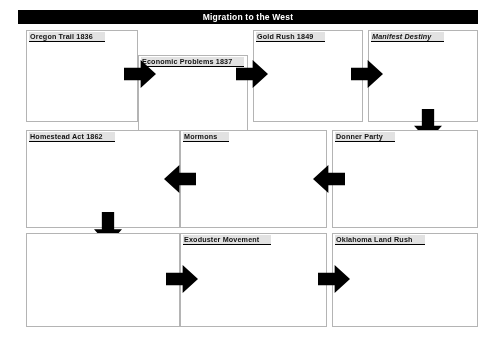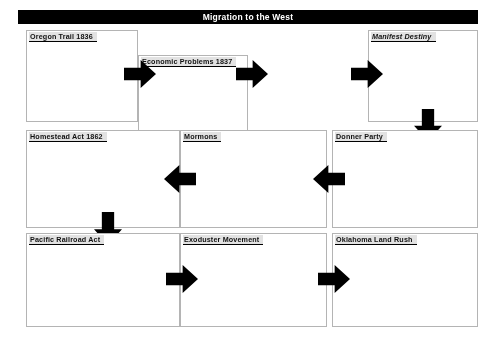--- a/index.html
+++ b/index.html
@@ -52,21 +52,21 @@
 
   .box-header {
     position: absolute;
     left: 2px;
     top: 1px;
     font-size: 7.2px;
     font-weight: bold;
     color: #111111;
     background: #e2e2e2;
     border-bottom: 1px solid #000000;
-    padding: 1px 4px 0px 1px;
+    padding: 1px 12px 0px 1px;
     line-height: 1.15;
     white-space: nowrap;
     letter-spacing: 0.15px;
   }
 
   .box-body {
     position: absolute;
     left: 3px;
     right: 3px;
     top: 14px;
@@ -103,20 +103,24 @@
   <div class="box" style="left:26px; top:30px; width:112px; height:92px;">
     <div class="box-header">Oregon Trail 1836</div>
     <div class="box-body"></div>
   </div>
 
   <div class="box" style="left:138px; top:30px; width:110px; height:92px;margin-top:25px;">
     <div class="box-header">Economic Problems 1837</div>
     <div class="box-body"></div>
   </div>
 
+  <div class="box" style="left:253px; top:30px; width:110px; height:92px;">
+    <div class="box-header">Gold Rush 1849</div>
+    <div class="box-body"></div>
+  </div>
 
   <div class="box" style="left:368px; top:30px; width:110px; height:92px;font-style:italic;">
     <div class="box-header">Manifest Destiny</div>
     <div class="box-body"></div>
   </div>
 
   <div class="arrow arrow-right" style="left:124px; top:60px; width:32px; height:28px;"></div>
   <div class="arrow arrow-right" style="left:236px; top:60px; width:32px; height:28px;"></div>
   <div class="arrow arrow-right" style="left:351px; top:60px; width:32px; height:28px;"></div>
 
@@ -136,21 +140,20 @@
     <div class="box-header">Donner Party</div>
     <div class="box-body"></div>
   </div>
 
   <div class="arrow arrow-left" style="left:313px; top:165px; width:32px; height:28px;"></div>
   <div class="arrow arrow-left" style="left:164px; top:165px; width:32px; height:28px;"></div>
 
   <div class="arrow arrow-down" style="left:94px; top:212px; width:28px; height:33px;"></div>
 
   <div class="box" style="left:26px; top:233px; width:154px; height:94px;">
-    <div class="box-header">Pacific Railroad Act</div>
     <div class="box-body"></div>
   </div>
 
   <div class="box" style="left:332px; top:233px; width:146px; height:94px;">
     <div class="box-header">Oklahoma Land Rush</div>
     <div class="box-body"></div>
   </div>
 
   <div class="box" style="left:180px; top:233px; width:147px; height:94px;">
     <div class="box-header">Exoduster Movement</div>

